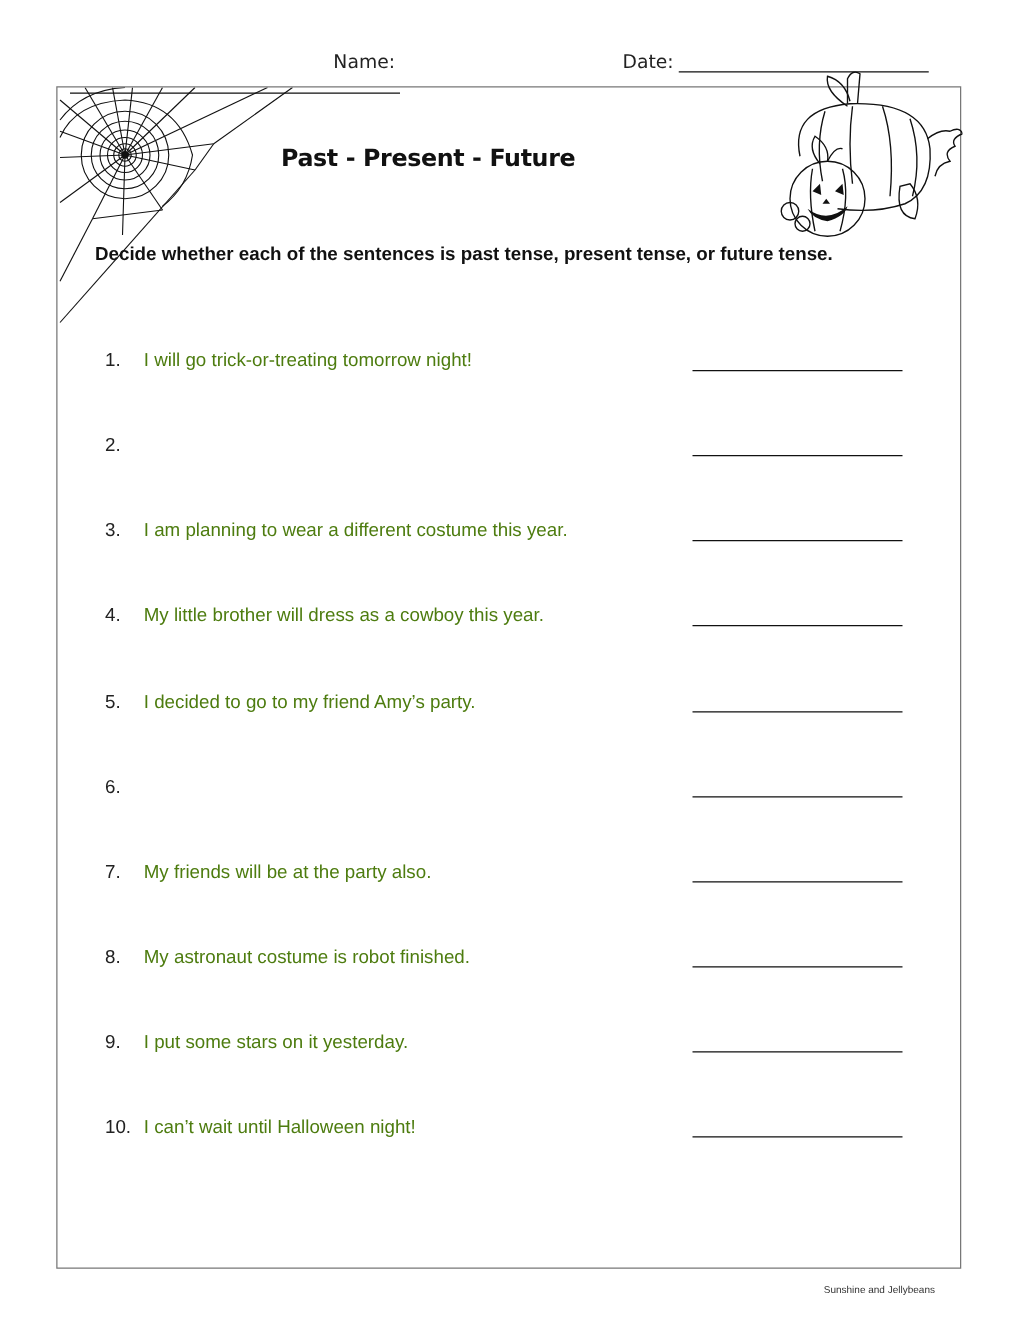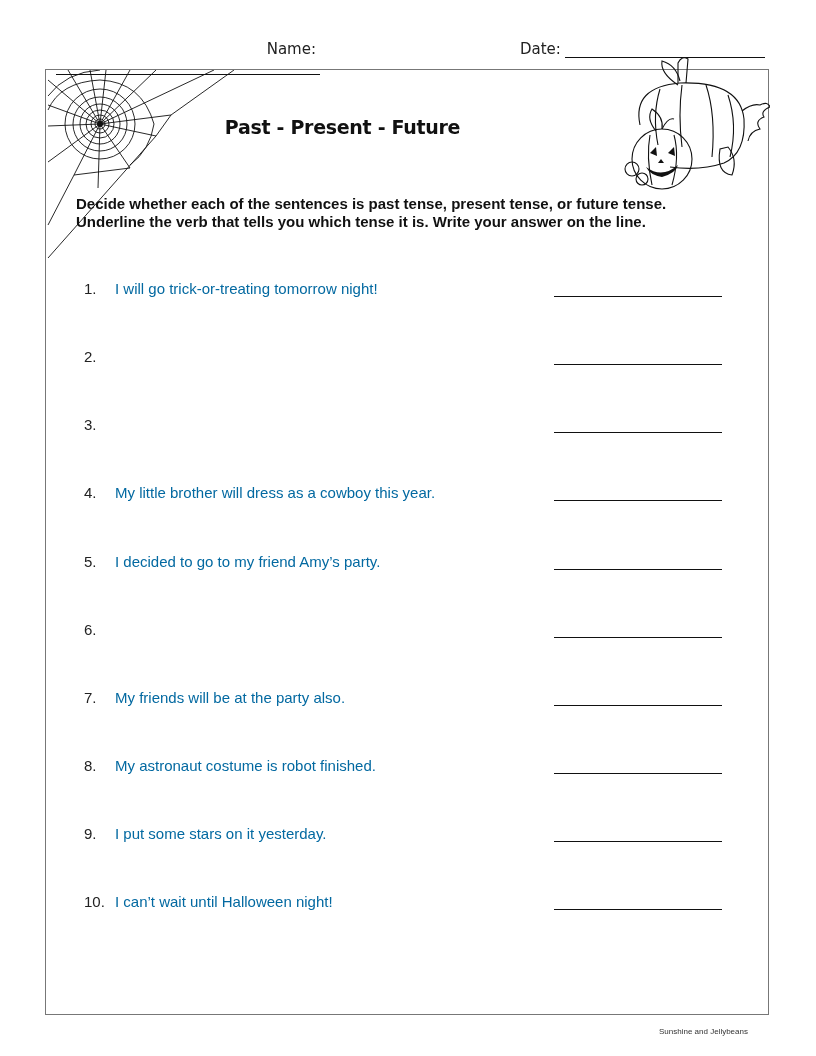--- a/index.html
+++ b/index.html
@@ -3,38 +3,38 @@
   <meta charset="utf-8">
   <style>
     html, body { margin: 0; padding: 0; background: #ffffff; }
     body { width: 816px; height: 1056px; position: relative; overflow: hidden;
            font-family: "DejaVu Sans", "Liberation Sans", sans-serif; color: #1a1a1a; }
     .header-field { position: absolute; top: 40px; font-size: 15px; color: #222; display: flex; align-items: flex-end; }
     .header-field .label { margin-right: 4px; }
     .header-field .fill-line { border-bottom: 1.5px solid #111; height: 16px; display: inline-block; }
     #name-field { left: 56px; flex-direction: column; }
     #name-field .fill-line { width: 264px; }
-    #date-field { left: 520px; }
+    #date-field { left: 498px; }
     #date-field .fill-line { width: 200px; }
     .frame { position: absolute; left: 45px; top: 69px; width: 724px; height: 946px;
              border: 1.5px solid #777; box-sizing: border-box; }
     .web { position: absolute; left: 46px; top: 70px; }
     .pumpkin { position: absolute; left: 620px; top: 55px; }
     .title { position: absolute; left: 0; width: 685px; top: 116px; text-align: center;
              font-family: "DejaVu Sans", sans-serif; font-weight: bold; font-size: 19px;
              letter-spacing: -0.3px; color: #111; }
     .instructions { position: absolute; left: 76px; top: 195px; width: 680px;
                     font-family: "Liberation Sans", sans-serif; font-weight: bold; font-size: 15px;
                     line-height: 18px; color: #111; }
     .instructions div { white-space: nowrap; }
     .q-row { position: absolute; left: 0; width: 816px; height: 24px; }
     .q-num { position: absolute; left: 84px; top: 0; font-family: "Liberation Sans", sans-serif;
              font-size: 15px; color: #222; }
     .q-text { position: absolute; left: 115px; top: 0; font-family: "Liberation Sans", sans-serif;
-              font-size: 15px; color: #0369a1; white-space: nowrap; }
+              font-size: 15px; color: #4d7c0f; white-space: nowrap; }
     .q-answer { position: absolute; left: 554px; top: 16px; width: 168px; height: 0;
                 border: none; border-bottom: 1.5px solid #111; background: transparent; outline: none; padding: 0; }
     .footer { position: absolute; left: 659px; top: 1027px; font-family: "Liberation Sans", sans-serif;
               font-size: 8px; color: #333; }
   </style>
 </head>
 <body>
 
 <div id="name-field" class="header-field">
   <span class="label">Name:</span>
@@ -117,34 +117,34 @@
     <polygon points="48,98 54,92 55,101"></polygon>
     <polygon points="41,104 44,108 38,108"></polygon>
     <path d="M 26 112 Q 42 124 58 110 Q 56 118 42 122 Q 30 120 26 112 Z"></path>
   </g>
 </svg>
 
 <div class="title">Past - Present - Future</div>
 
 <div class="instructions">
   <div>Decide whether each of the sentences is past tense, present tense, or future tense.</div>
-  <div>Underline the verb that tells you which tense it is.  Write your answer on the line.</div>
 </div>
 
 <div class="q-row" style="top:280px">
   <span class="q-num">1.</span>
   <span class="q-text">I will go trick-or-treating tomorrow night!</span>
   <input class="q-answer" value="" style="">
 </div>
 <div class="q-row" style="top:348px">
   <span class="q-num">2.</span>
   <input class="q-answer" value="" style="">
 </div>
 <div class="q-row" style="top:416px">
   <span class="q-num">3.</span>
+  <span class="q-text">I am planning to wear a different costume this year.</span>
   <input class="q-answer" value="" style="">
 </div>
 <div class="q-row" style="top:484px">
   <span class="q-num">4.</span>
   <span class="q-text">My little brother will dress as a cowboy this year.</span>
   <input class="q-answer" value="" style="">
 </div>
 <div class="q-row" style="top:553px">
   <span class="q-num">5.</span>
   <span class="q-text">I decided to go to my friend Amy’s party.</span>

